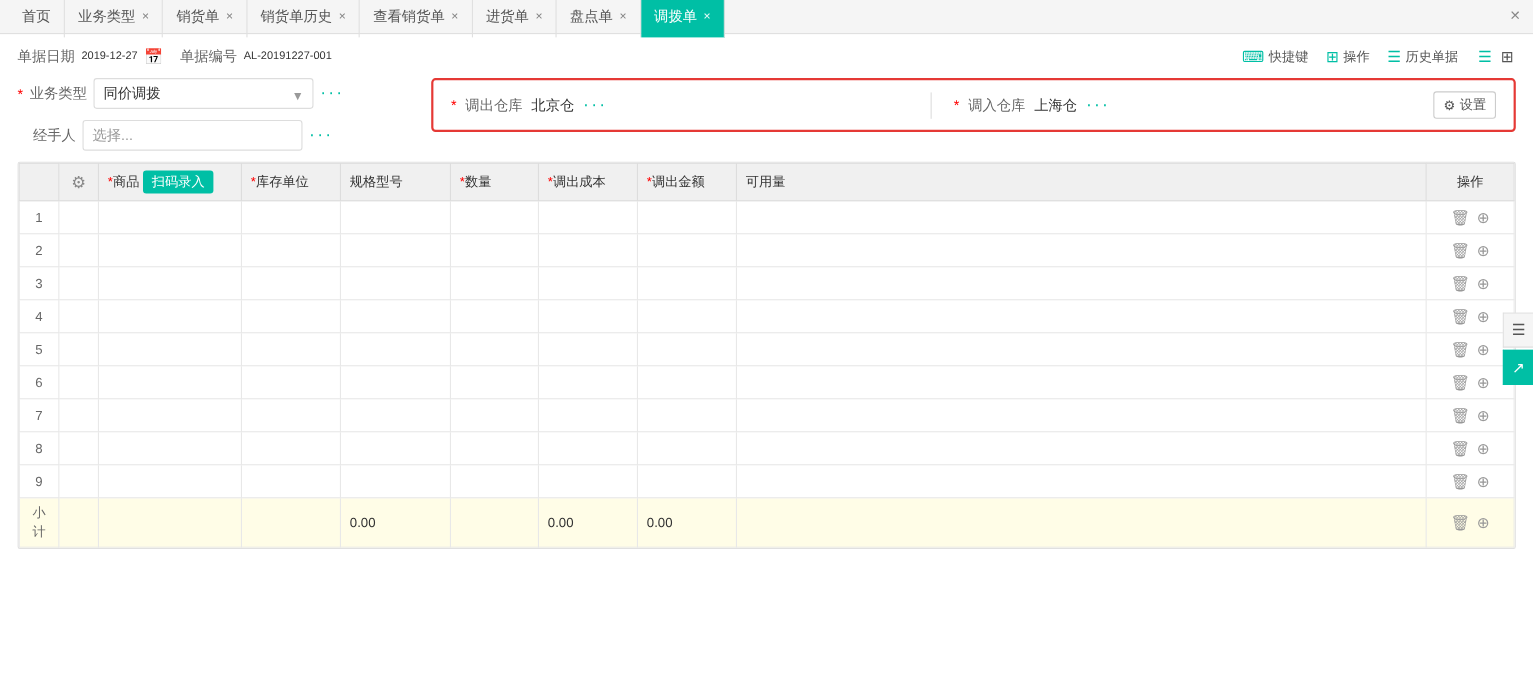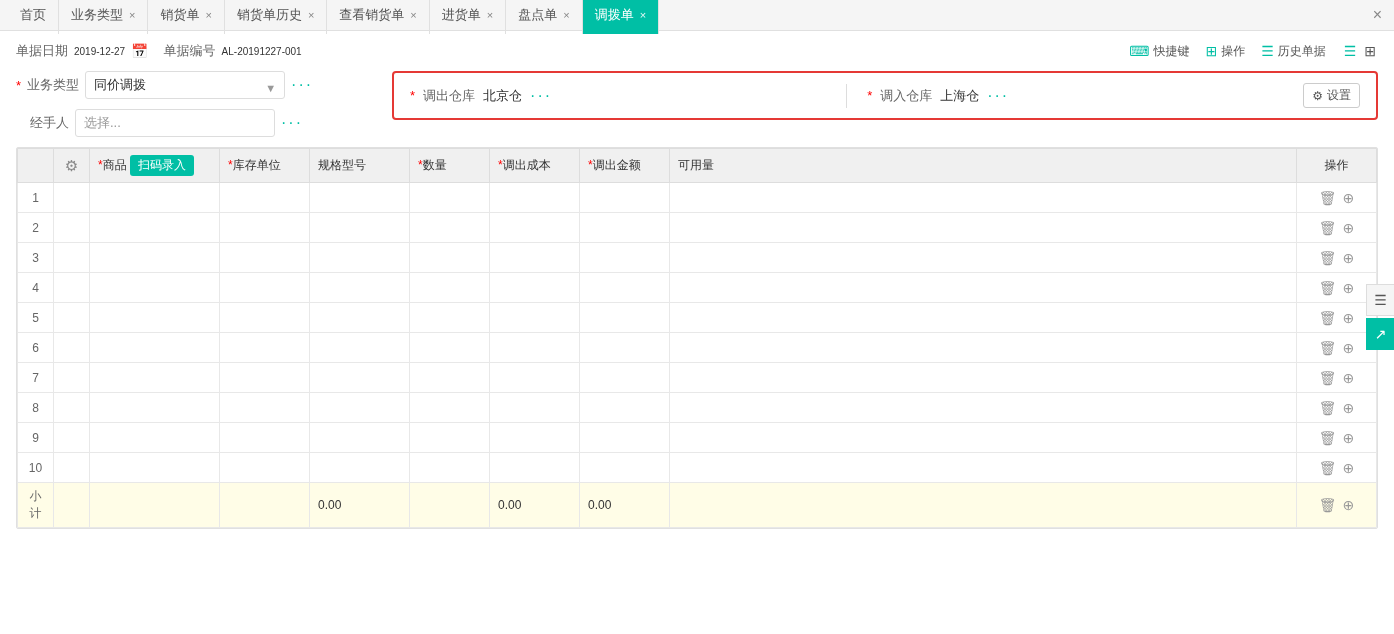--- a/index.html
+++ b/index.html
@@ -535,37 +535,20 @@
       <td class="col-amount"></td>
       <td class="col-available"></td>
       <td class="col-op">
         <div class="op-icons">
           <span class="op-icon">🗑</span>
           <span class="op-icon">⊕</span>
         </div>
       </td>
     </tr>
           <tr>
-      <td class="col-num">10</td>
-      <td class="col-settings"></td>
-      <td class="col-product"></td>
-      <td class="col-unit"></td>
-      <td class="col-spec"></td>
-      <td class="col-qty"></td>
-      <td class="col-cost"></td>
-      <td class="col-amount"></td>
-      <td class="col-available"></td>
-      <td class="col-op">
-        <div class="op-icons">
-          <span class="op-icon">🗑</span>
-          <span class="op-icon">⊕</span>
-        </div>
-      </td>
-    </tr>
-          <tr>
       <td class="col-num subtotal-label">小计</td>
       <td></td>
       <td class="col-product"></td>
       <td class="col-unit"></td>
       <td class="col-spec">0.00</td>
       <td class="col-qty"></td>
       <td class="col-cost">0.00</td>
       <td class="col-amount">0.00</td>
       <td class="col-available"></td>
       <td class="col-op">

